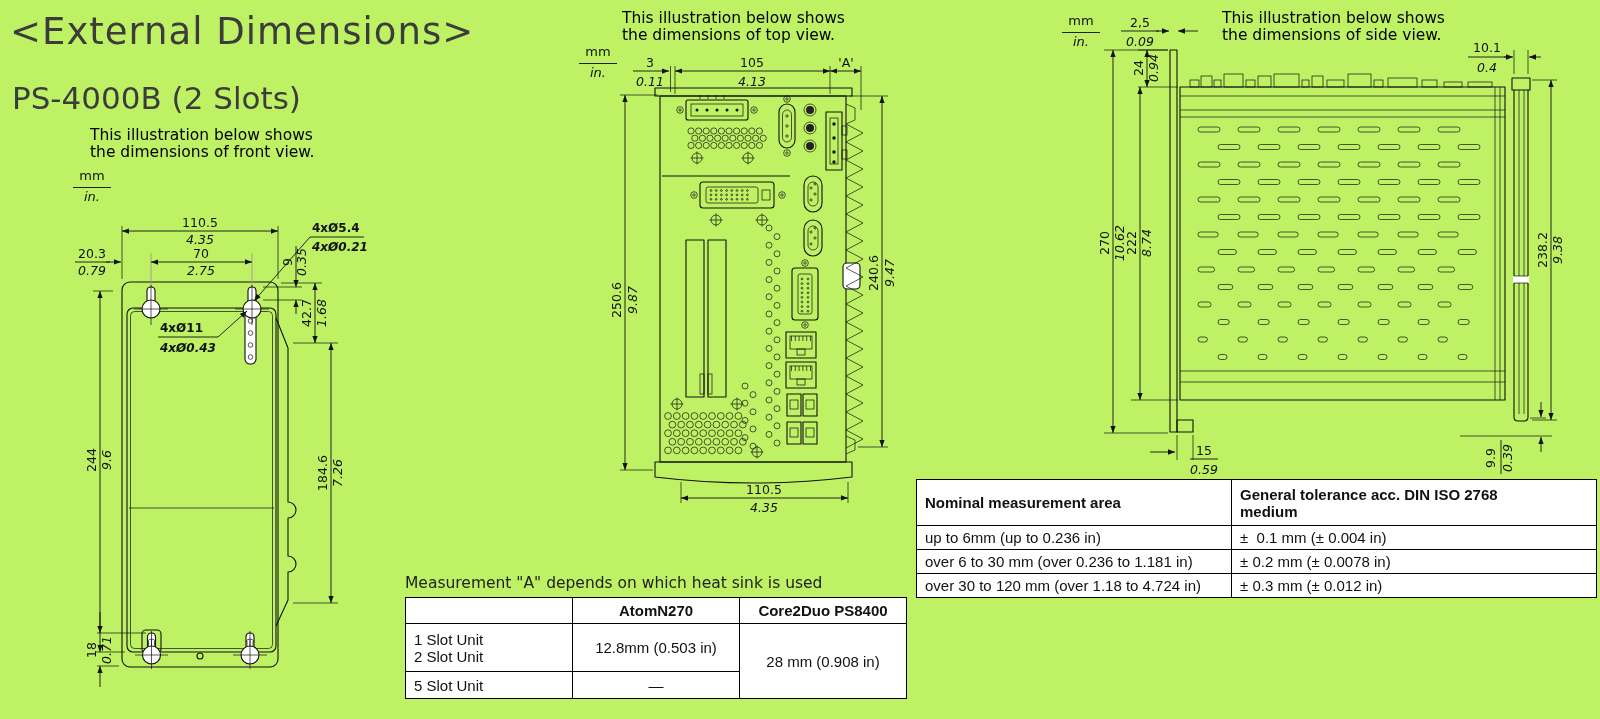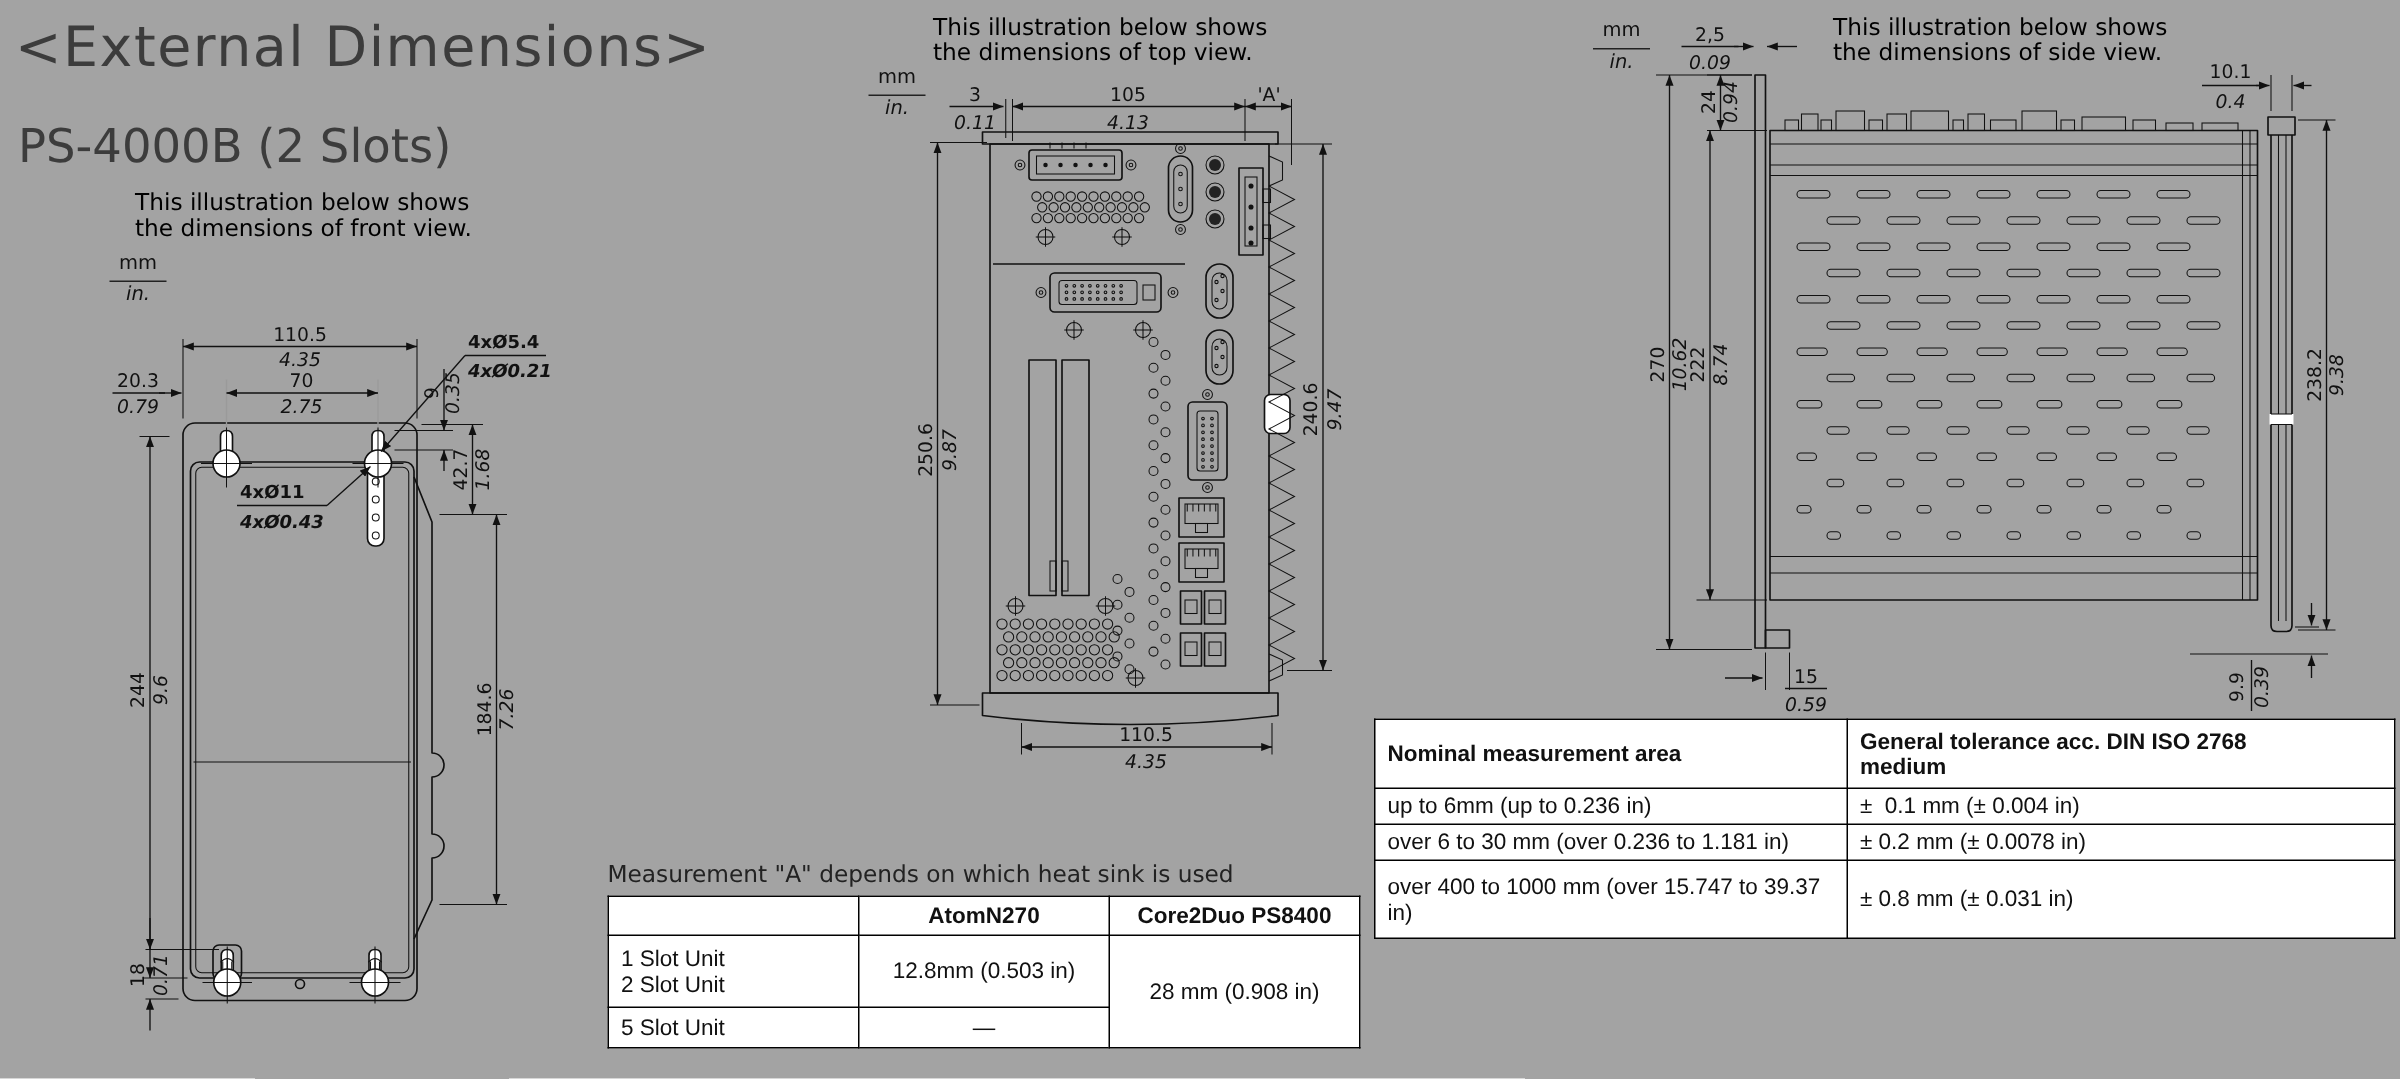--- a/index.html
+++ b/index.html
@@ -1,16 +1,16 @@
 <!DOCTYPE html>
 <html><head>
 <meta charset="utf-8">
 <style>
   html,body{margin:0;padding:0;background:#fff;}
-  .page{position:relative;width:1600px;height:719px;background:#a3a3a3;overflow:hidden;
+  .page{position:relative;width:1600px;height:719px;background:#bef264;overflow:hidden;
         font-family:"DejaVu Sans",sans-serif;color:#111;}
   .title1{position:absolute;left:10px;top:10px;font-size:37px;color:#3c3c3c;letter-spacing:1px;}
   .title2{position:absolute;left:12px;top:80px;font-size:31px;color:#3c3c3c;}
   .cap{position:absolute;font-size:15.5px;line-height:17px;color:#000;}
   .unit{position:absolute;width:38px;text-align:center;font-size:13px;color:#111;}
   .unit .u-mm{display:block;border-bottom:1px solid #222;padding:0 5px 4px 5px;}
   .unit .u-in{display:block;font-style:italic;padding-top:1px;}
   svg{position:absolute;overflow:visible;}
   svg text{font-family:"DejaVu Sans",sans-serif;font-size:12.5px;fill:#111;}
   .di{font-style:italic;}
@@ -709,20 +709,20 @@
       <th style="width:348px;"><span class="hdrwrap">General tolerance acc. DIN ISO 2768 medium</span></th>
     </tr>
     <tr style="height:24px;">
       <td>up to 6mm (up to 0.236 in)</td>
       <td>±  0.1 mm (± 0.004 in)</td>
     </tr>
     <tr style="height:24px;">
       <td>over 6 to 30 mm (over 0.236 to 1.181 in)</td>
       <td>± 0.2 mm (± 0.0078 in)</td>
     </tr>
-    <tr style="height:52px;">
-      <td>over 400 to 1000 mm (over 15.747 to 39.37 in)</td>
-      <td>± 0.8 mm (± 0.031 in)</td>
+    <tr style="height:24px;">
+      <td>over 30 to 120 mm (over 1.18 to 4.724 in)</td>
+      <td>± 0.3 mm (± 0.012 in)</td>
     </tr>
   </tbody>
     </table>
 
 </div>
 
 </body></html>

